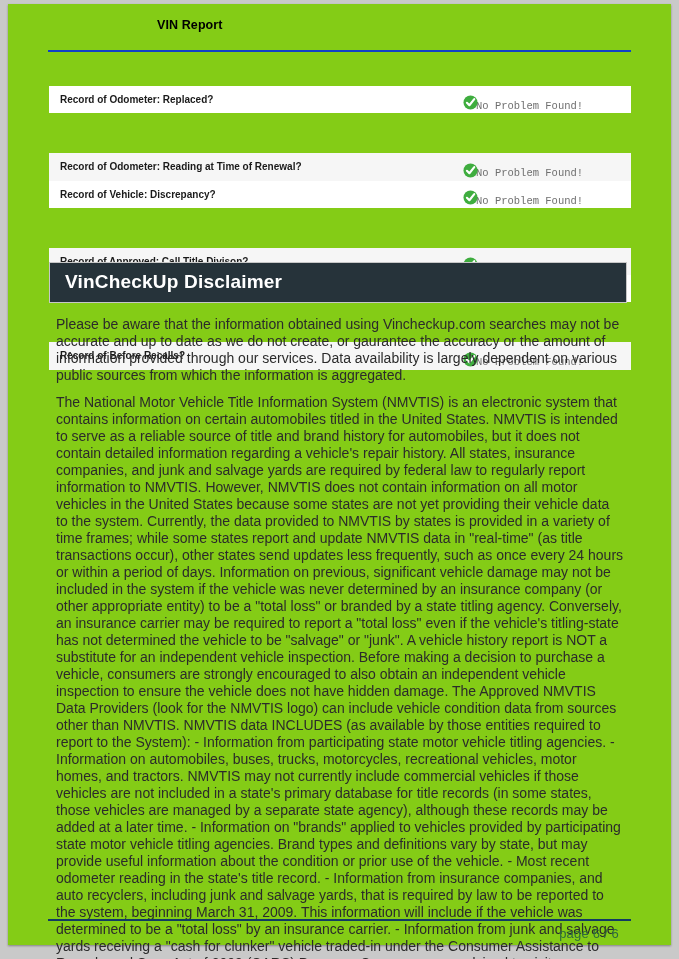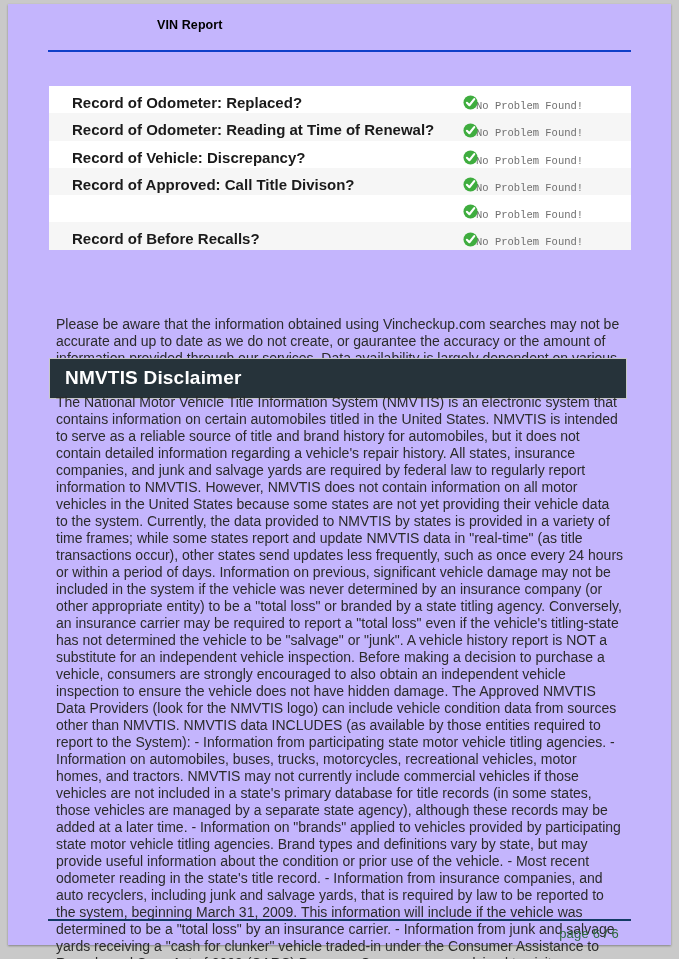--- a/index.html
+++ b/index.html
@@ -19,21 +19,21 @@
     overflow: hidden;
     background: #c9c9c9;
   }
   
   .page {
     position: absolute;
     left: 8px;
     top: 4px;
     width: 663px;
     height: 941px;
-    background: #c4b5fd;
+    background: #84cc16;
     box-shadow: 0 1px 2px rgba(0,0,0,0.35);
   }
 
   
   .page-header {
     position: absolute;
     left: 0;
     top: 0;
     width: 663px;
     height: 48px;
@@ -63,26 +63,27 @@
     top: 82px;
     width: 582px;
   }
   .record-row {
     position: relative;
     height: 27.3px;
     background: #ffffff;
   }
   .record-row.alt {
     background: #f6f6f6;
+    margin-top: 40px;
   }
   .record-label {
     position: absolute;
-    left: 23px;
+    left: 11px;
     top: 8px;
-    font-size: 15px;
+    font-size: 10px;
     font-weight: bold;
     color: #1a1a1a;
     white-space: nowrap;
   }
   .record-status {
     position: absolute;
     left: 414px;
     top: 6px;
     display: flex;
     align-items: center;
@@ -231,27 +232,27 @@
               <svg viewBox="0 0 16 16" width="15" height="15">
                 <circle cx="8" cy="8" r="7.5" fill="#3fad3f"></circle>
                 <path d="M4.2 8.3 L6.8 10.9 L12.0 4.4" stroke="#ffffff" stroke-width="2.3" fill="none" stroke-linecap="round" stroke-linejoin="round"></path>
               </svg>
             </span>
             <span class="status-text">No Problem Found!</span>
           </div>
         </div>
       </div>
 
+    <div class="banner" style="top:258px;">
+      <div class="banner-title">VinCheckUp Disclaimer</div>
+    </div>
     <div class="section-body" style="top:312px;">
       <p>Please be aware that the information obtained using Vincheckup.com searches may not be accurate and up to date as we do not create, or gaurantee the accuracy or the amount of information provided through our services. Data availability is largely dependent on various public sources from which the information is aggregated.</p>
     </div>
 
-    <div class="banner" style="top:354px;">
-      <div class="banner-title">NMVTIS Disclaimer</div>
-    </div>
     <div class="section-body" style="top:390px;">
       <p>The National Motor Vehicle Title Information System (NMVTIS) is an electronic system that contains information on certain automobiles titled in the United States. NMVTIS is intended to serve as a reliable source of title and brand history for automobiles, but it does not contain detailed information regarding a vehicle's repair history. All states, insurance companies, and junk and salvage yards are required by federal law to regularly report information to NMVTIS. However, NMVTIS does not contain information on all motor vehicles in the United States because some states are not yet providing their vehicle data to the system. Currently, the data provided to NMVTIS by states is provided in a variety of time frames; while some states report and update NMVTIS data in "real-time" (as title transactions occur), other states send updates less frequently, such as once every 24 hours or within a period of days. Information on previous, significant vehicle damage may not be included in the system if the vehicle was never determined by an insurance company (or other appropriate entity) to be a "total loss" or branded by a state titling agency. Conversely, an insurance carrier may be required to report a "total loss" even if the vehicle's titling-state has not determined the vehicle to be "salvage" or "junk". A vehicle history report is NOT a substitute for an independent vehicle inspection. Before making a decision to purchase a vehicle, consumers are strongly encouraged to also obtain an independent vehicle inspection to ensure the vehicle does not have hidden damage. The Approved NMVTIS Data Providers (look for the NMVTIS logo) can include vehicle condition data from sources other than NMVTIS. NMVTIS data INCLUDES (as available by those entities required to report to the System): - Information from participating state motor vehicle titling agencies. - Information on automobiles, buses, trucks, motorcycles, recreational vehicles, motor homes, and tractors. NMVTIS may not currently include commercial vehicles if those vehicles are not included in a state's primary database for title records (in some states, those vehicles are managed by a separate state agency), although these records may be added at a later time. - Information on "brands" applied to vehicles provided by participating state motor vehicle titling agencies. Brand types and definitions vary by state, but may provide useful information about the condition or prior use of the vehicle. - Most recent odometer reading in the state's title record. - Information from insurance companies, and auto recyclers, including junk and salvage yards, that is required by law to be reported to the system, beginning March 31, 2009. This information will include if the vehicle was determined to be a "total loss" by an insurance carrier. - Information from junk and salvage yards receiving a "cash for clunker" vehicle traded-in under the Consumer Assistance to Recycle and Save Act of 2009 (CARS) Program. Consumers are advised to visit www.vehiclehistory.gov for details on how to interpret the information in the system and understand the meaning of various labels applied to vehicles by the participating state motor vehicle titling agencies.</p>
     </div>
 
     <div class="footer-rule"></div>
     <div class="footer-page">page 6 / 6</div>
 
   </div>
 </div>
 

